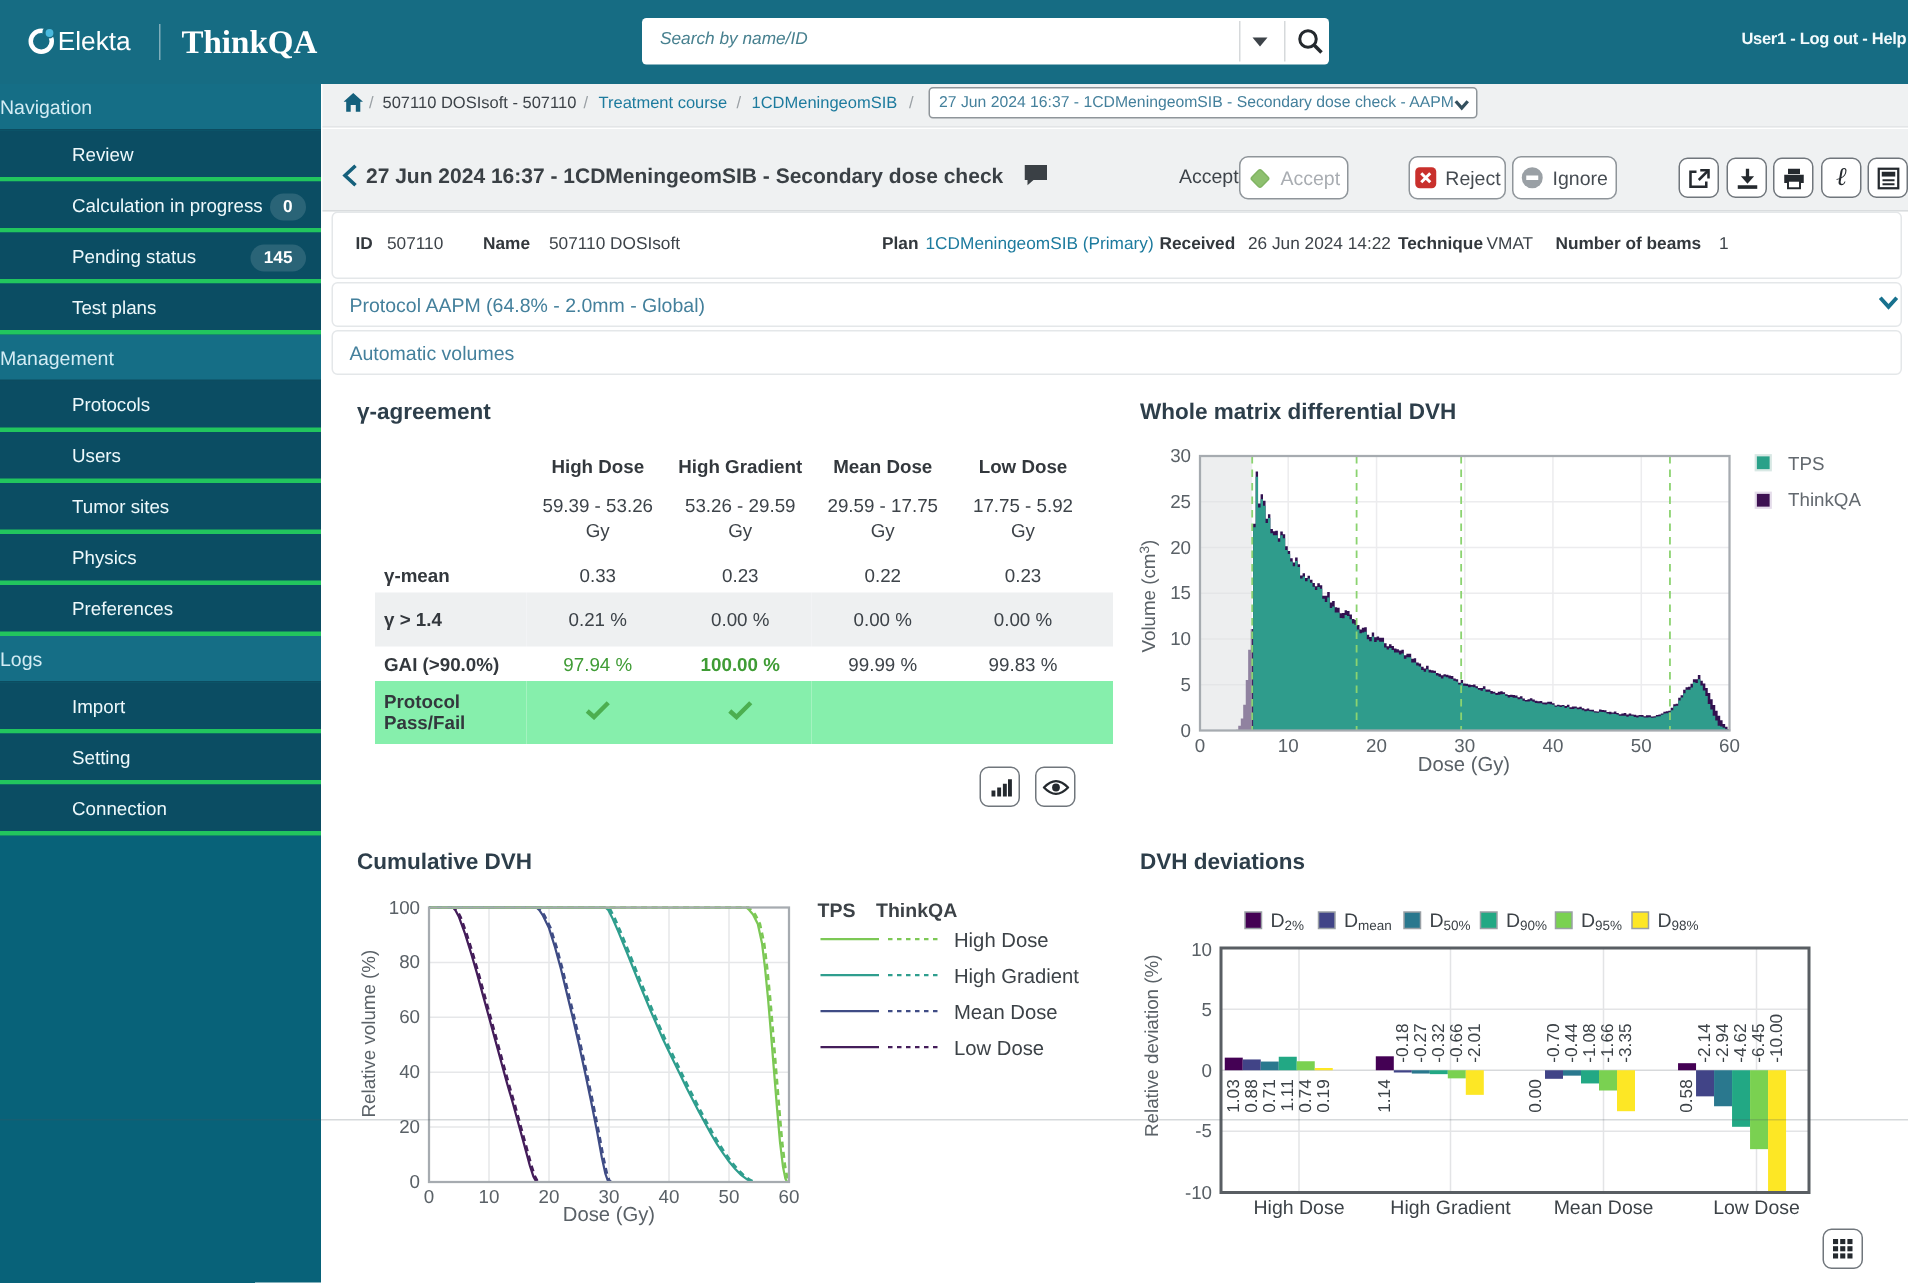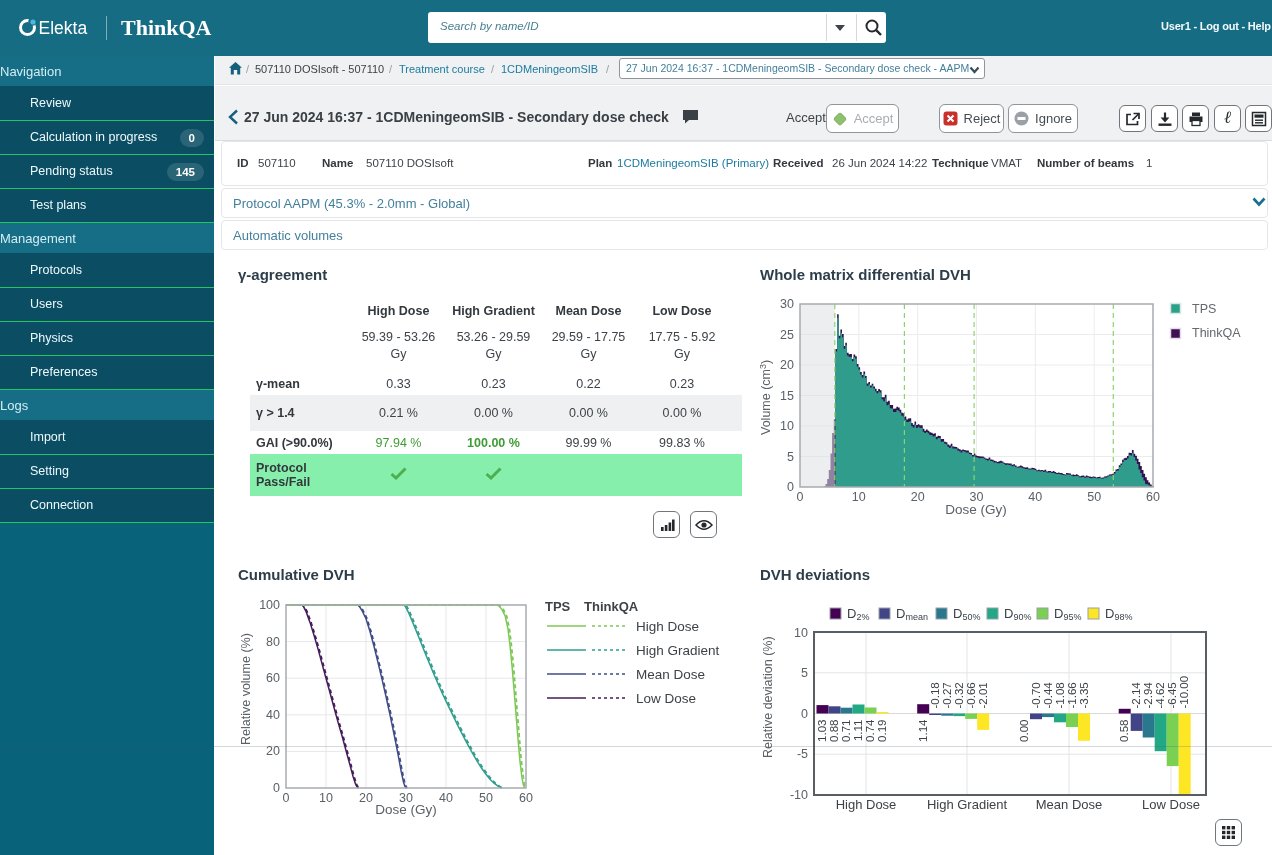--- a/index.html
+++ b/index.html
@@ -1,20 +1,20 @@
 <!DOCTYPE html>
 <html><head><meta charset="utf-8"><style>
 *{margin:0;padding:0;box-sizing:border-box}
 html,body{width:1272px;height:855px;overflow:hidden;font-family:"Liberation Sans",sans-serif;background:#fff}
 .abs{position:absolute}
 .nw{white-space:nowrap}
 .topbar{position:absolute;left:0;top:0;width:1272px;height:56px;background:#166c83}
 .sidebar{position:absolute;left:0;top:56px;width:214px;height:799px;background:#086279}
 .sechead{background:#156e86;color:#d3ecf4;font-size:13px;height:31px;line-height:31px;border-bottom:1px solid #0c4c60}
-.sitem{background:#0b4d63;color:#eef9fc;font-size:12.5px;height:34px;line-height:33px;padding-left:30px;border-bottom:1px solid #22c55e;position:relative}
+.sitem{background:#0b4d63;color:#eef9fc;font-size:12.5px;height:34px;line-height:33px;padding-left:48px;border-bottom:3px solid #22c55e;position:relative}
 .badge{position:absolute;right:10px;top:8px;background:rgba(255,255,255,0.13);color:#fff;font-weight:bold;font-size:11.5px;border-radius:9px;padding:2px 9px;line-height:14px}
 .crumb{position:absolute;left:215px;top:56px;width:1057px;height:29px;background:#eff1f2;border-bottom:1px solid #e3e5e7}
 .titlerow{position:absolute;left:215px;top:86px;width:1057px;height:55px;background:#eff1f2;border-bottom:1px solid #d9dcde}
 .inforow{position:absolute;left:221px;top:141px;width:1047px;height:45px;background:#fff;border:1px solid #e4e7e9;border-radius:4px}
 .protorow{position:absolute;left:221px;top:188px;width:1047px;height:30px;background:#fff;border:1px solid #e4e7e9;border-radius:4px}
 .autorow{position:absolute;left:221px;top:220px;width:1047px;height:30px;background:#fff;border:1px solid #e4e7e9;border-radius:4px}
 .teal{color:#1d7b9e}
 .lbl{font-weight:bold;color:#33383d}
 .btn{position:absolute;height:29px;background:#fff;border:1px solid #8f959a;border-radius:6px;font-size:13px;color:#464c52;display:flex;align-items:center;justify-content:center;gap:6px}
 .iconbtn{position:absolute;width:27px;height:27px;background:#fff;border:1px solid #70767c;border-radius:6px;display:flex;align-items:center;justify-content:center}
@@ -51,20 +51,21 @@
 
 <div class="sidebar">
   <div class="sechead">Navigation</div>
   <div class="sitem">Review</div>
   <div class="sitem">Calculation in progress<span class="badge">0</span></div>
   <div class="sitem">Pending status<span class="badge">145</span></div>
   <div class="sitem">Test plans</div>
   <div class="sechead">Management</div>
   <div class="sitem">Protocols</div>
   <div class="sitem">Users</div>
+  <div class="sitem">Tumor sites</div>
   <div class="sitem">Physics</div>
   <div class="sitem">Preferences</div>
   <div class="sechead">Logs</div>
   <div class="sitem">Import</div>
   <div class="sitem">Setting</div>
   <div class="sitem">Connection</div>
 </div>
 <div class="abs" style="left:214px;top:56px;width:1px;height:799px;background:#fff"></div>
 
 <div class="crumb"></div>
@@ -155,21 +156,21 @@
 <div class="abs nw" style="left:366px;top:157px;font-size:11.5px;color:#3d4349">507110 DOSIsoft</div>
 <div class="abs nw lbl" style="left:588px;top:157px;font-size:11.5px">Plan</div>
 <div class="abs nw teal" style="left:617px;top:157px;font-size:11.5px">1CDMeningeomSIB (Primary)</div>
 <div class="abs nw lbl" style="left:773px;top:157px;font-size:11.5px">Received</div>
 <div class="abs nw" style="left:832px;top:157px;font-size:11.5px;color:#3d4349">26 Jun 2024 14:22</div>
 <div class="abs nw lbl" style="left:932px;top:157px;font-size:11.5px">Technique</div>
 <div class="abs nw" style="left:991px;top:157px;font-size:11.5px;color:#3d4349">VMAT</div>
 <div class="abs nw lbl" style="left:1037px;top:157px;font-size:11.5px">Number of beams</div>
 <div class="abs nw" style="left:1146px;top:157px;font-size:11.5px;color:#3d4349">1</div>
 
-<div class="abs nw" style="left:233px;top:196px;font-size:13px;color:#44809c">Protocol AAPM (45.3% - 2.0mm - Global)</div>
+<div class="abs nw" style="left:233px;top:196px;font-size:13px;color:#44809c">Protocol AAPM (64.8% - 2.0mm - Global)</div>
 <svg class="abs" style="left:1252px;top:197px" width="14" height="10">
     <path d="M1.5 1.5 L7 7.5 L12.5 1.5" fill="none" stroke="#17718e" stroke-width="2.6"></path>
   </svg>
 <div class="abs nw" style="left:233px;top:228px;font-size:13px;color:#44809c">Automatic volumes</div>
 
 <div class="h2" style="left:238px;top:266px">γ-agreement</div>
 <div class="h2" style="left:760px;top:266px">Whole matrix differential DVH</div>
 <div class="h2" style="left:238px;top:566px">Cumulative DVH</div>
 <div class="h2" style="left:760px;top:566px">DVH deviations</div>
 

